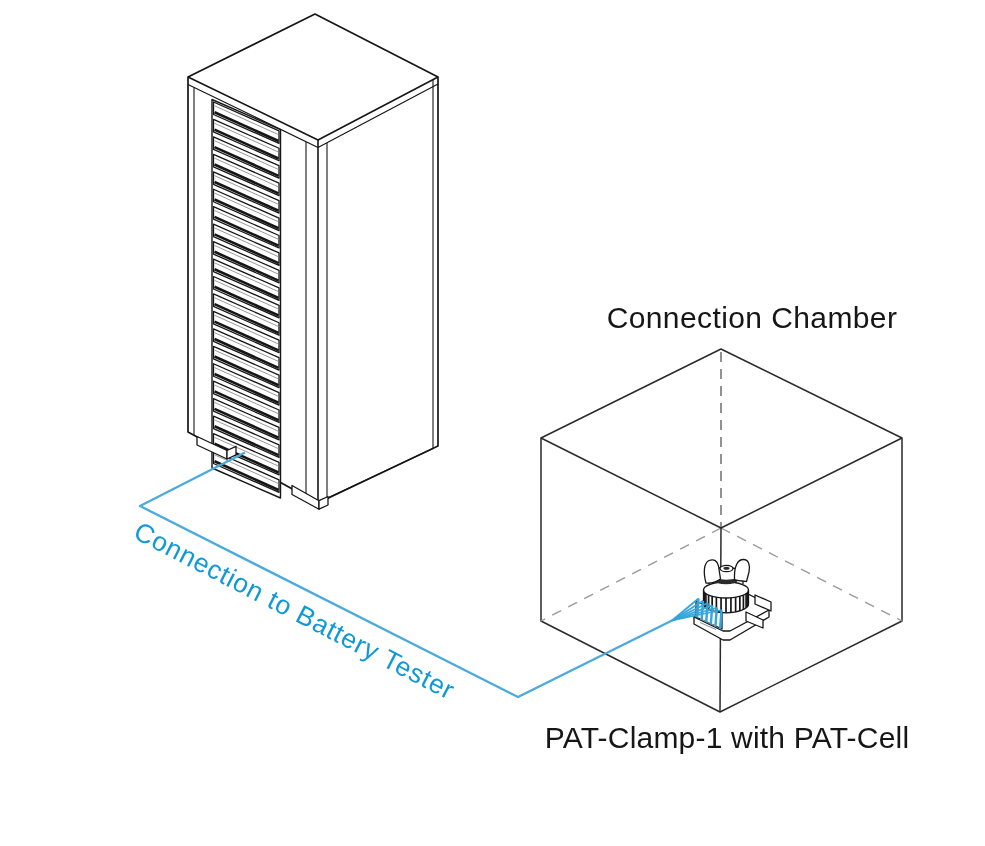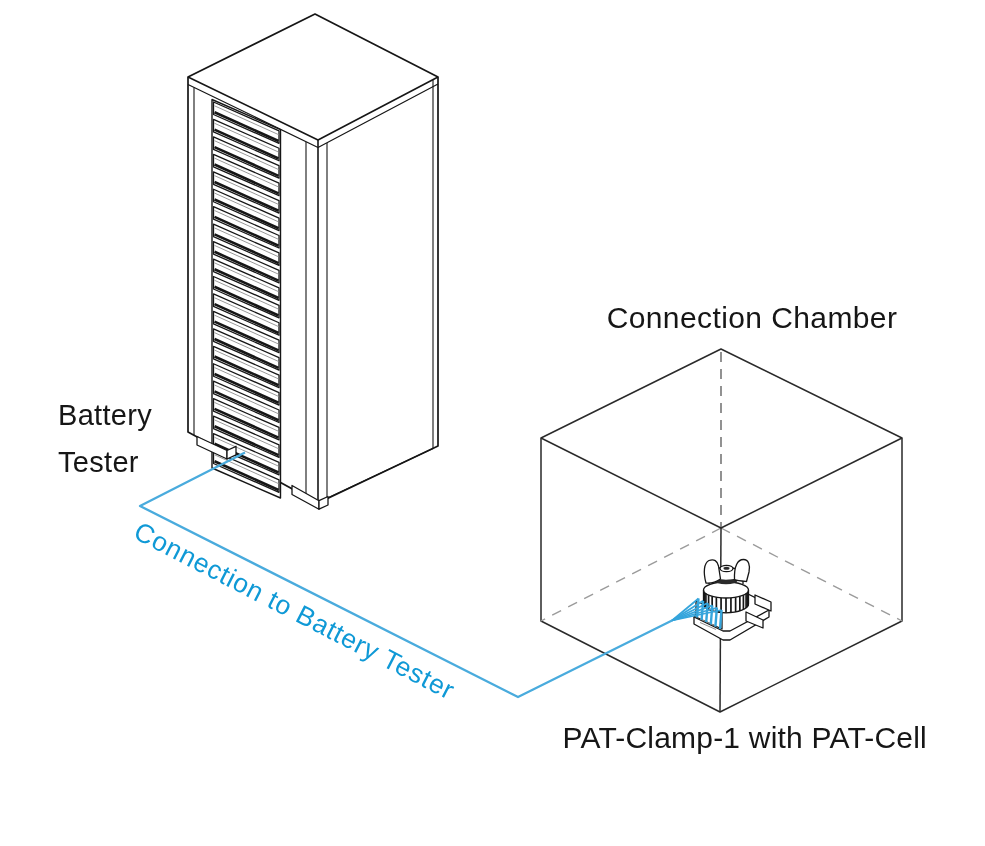--- a/index.html
+++ b/index.html
@@ -4,21 +4,21 @@
 <style>
   html,body{margin:0;padding:0;background:#ffffff;}
   #stage{
     position:relative;width:985px;height:846px;background:#ffffff;overflow:hidden;
     font-family:"Liberation Sans",sans-serif;
   }
   #drawing{position:absolute;left:0;top:0;}
   .lbl{position:absolute;color:#161616;}
   #lbl-battery{left:58px;top:392px;font-size:29px;line-height:47px;letter-spacing:0.3px;}
   #lbl-chamber{left:552px;top:301px;width:400px;text-align:center;font-size:30px;letter-spacing:0.4px;}
-  #lbl-patclamp{left:527px;top:721px;width:400px;text-align:right;font-size:30px;letter-spacing:0.2px;}
+  #lbl-patclamp{left:527px;top:721px;width:400px;text-align:center;font-size:30px;letter-spacing:0.2px;}
   #lbl-connection{
     left:143px;top:516px;font-size:26.5px;letter-spacing:0.8px;white-space:nowrap;
     color:#0f99d6;transform:rotate(27.2deg);transform-origin:0 0;
   }
 </style>
 </head>
 <body>
 
 <div id="stage">
 
@@ -183,23 +183,19 @@
         <line x1="707.7" y1="603.1" x2="706.2" y2="622.1" stroke="#35a5dc" stroke-width="2.4"></line>
         <line x1="672" y1="620.5" x2="712.3" y2="605.4" stroke="#35a5dc" stroke-width="1.7"></line>
         <line x1="712.3" y1="605.4" x2="710.8" y2="624.4" stroke="#35a5dc" stroke-width="2.4"></line>
         <line x1="672" y1="620.5" x2="716.9" y2="607.7" stroke="#35a5dc" stroke-width="1.7"></line>
         <line x1="716.9" y1="607.7" x2="715.4" y2="626.7" stroke="#35a5dc" stroke-width="2.4"></line>
         <line x1="672" y1="620.5" x2="721.5" y2="610" stroke="#35a5dc" stroke-width="1.7"></line>
         <line x1="721.5" y1="610" x2="720" y2="629" stroke="#35a5dc" stroke-width="2.4"></line>
       </g>
   </svg>
 
-  <div class="lbl" id="lbl-battery">
-    <div>Battery</div>
-    <div>Tester</div>
-  </div>
 
   <div class="lbl" id="lbl-chamber">Connection Chamber</div>
 
   <div class="lbl" id="lbl-patclamp">PAT-Clamp-1 with PAT-Cell</div>
 
   <div class="lbl" id="lbl-connection">Connection to Battery Tester</div>
 </div>
 
 </body></html>

